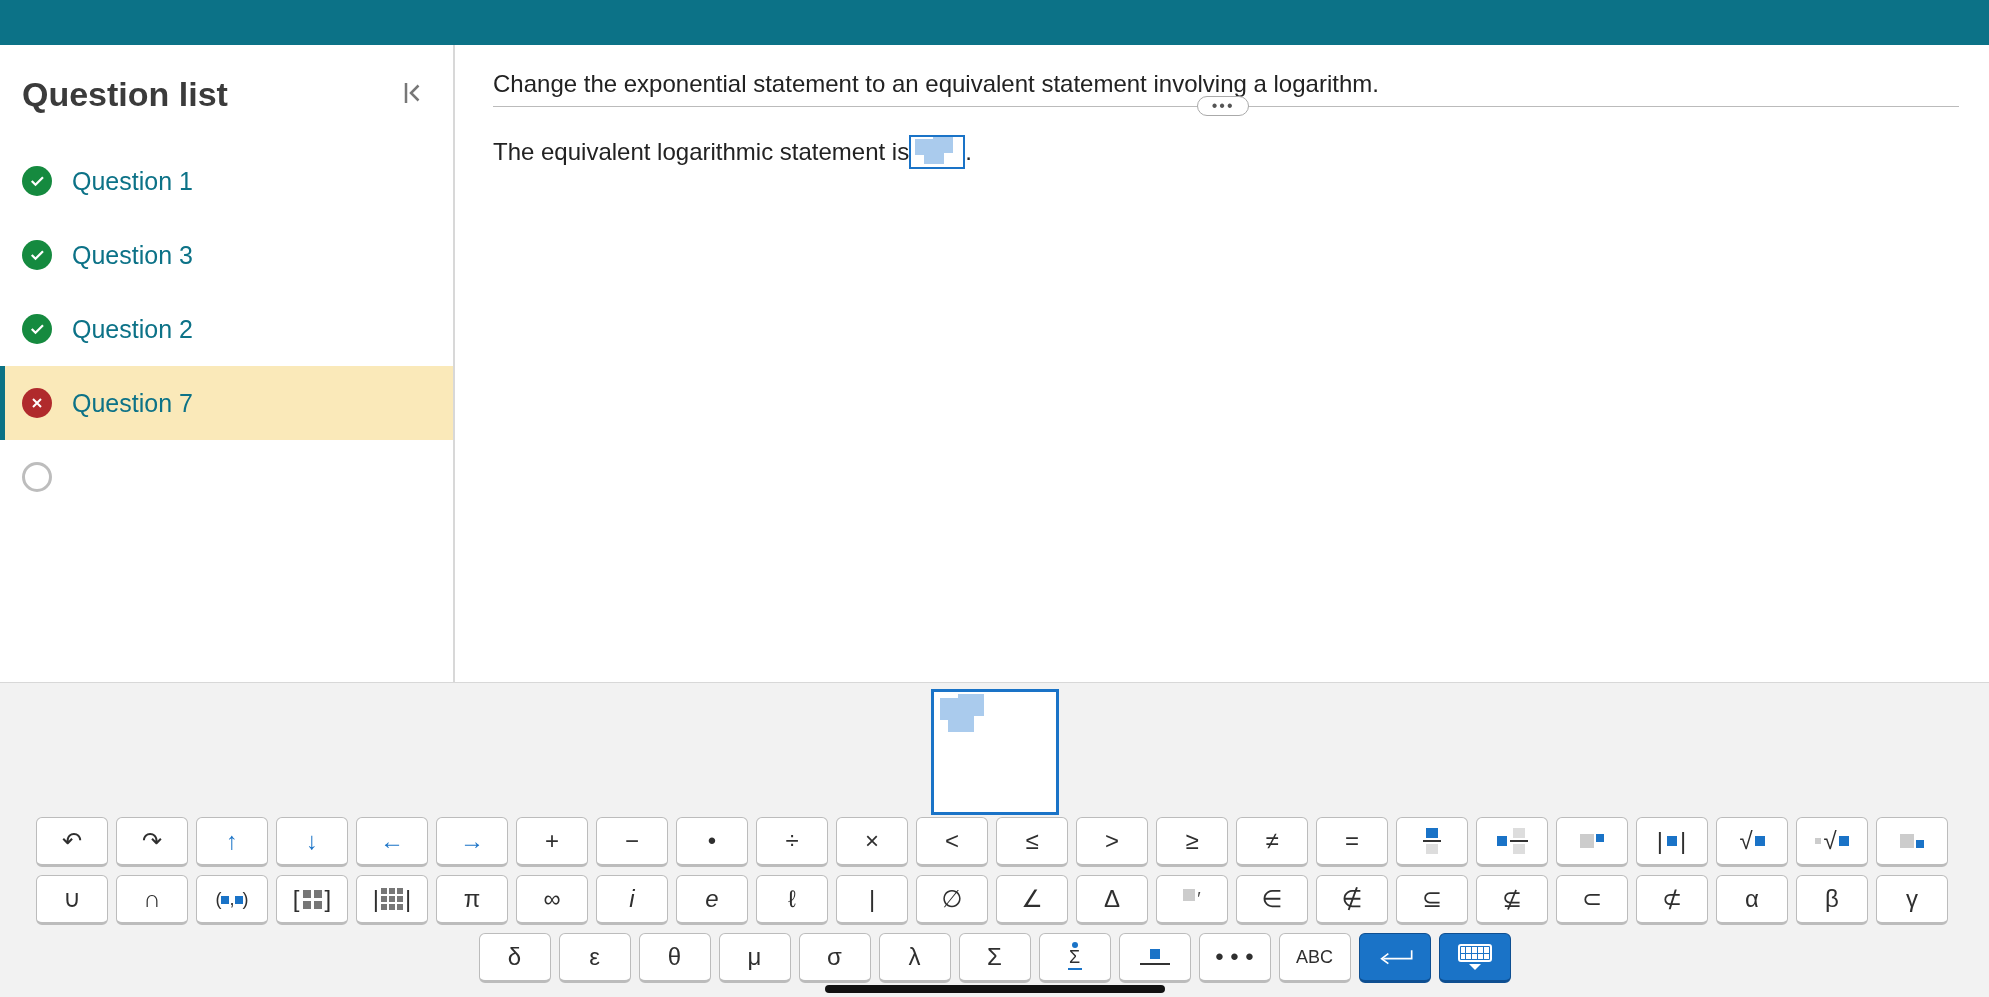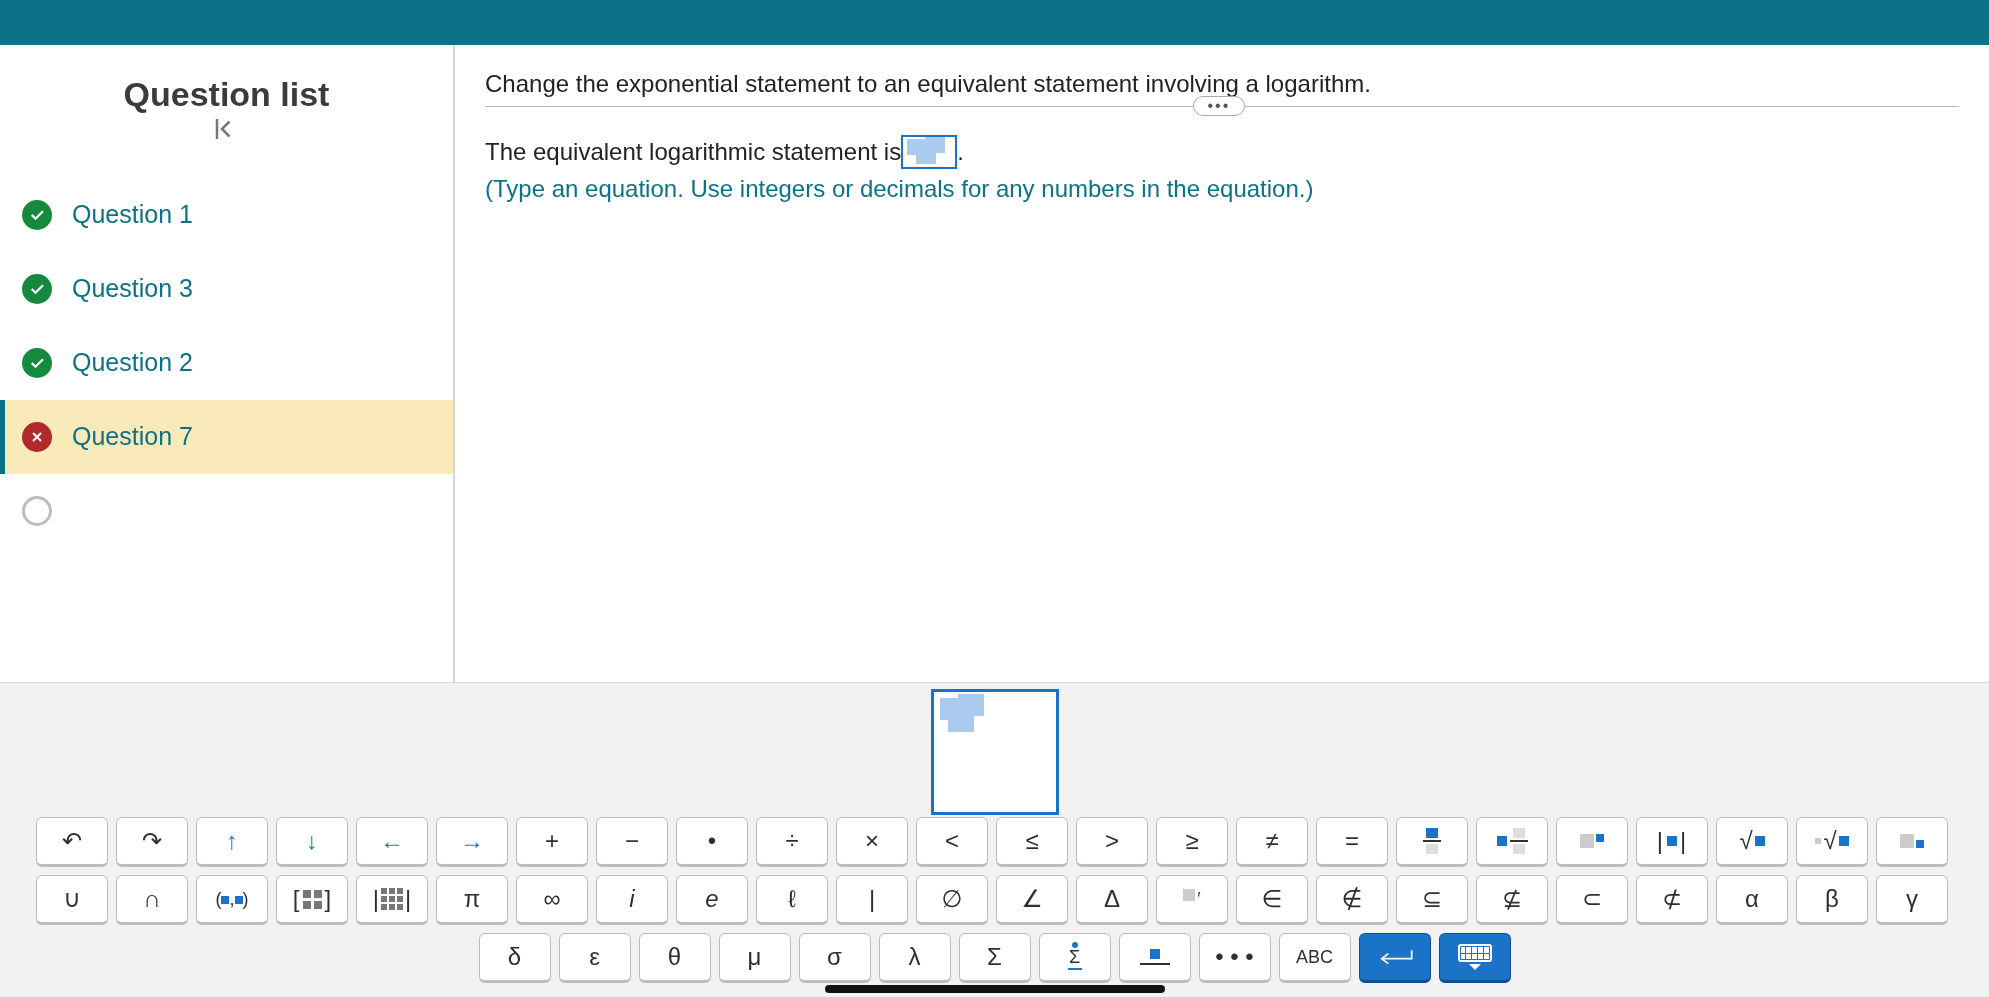--- a/index.html
+++ b/index.html
@@ -1,31 +1,31 @@
 <!DOCTYPE html>
 <html><head>
   <meta charset="utf-8">
   <style>
     * { margin: 0; padding: 0; box-sizing: border-box; font-family: Arial, Helvetica, sans-serif; }
     body { width: 1989px; height: 997px; overflow: hidden; background: #fff; display: flex; flex-direction: column; }
     .topbar { height: 45px; background: #0c7287; border-bottom-left-radius: 0; border-bottom-right-radius: 0; }
     .main { flex: 1; display: flex; overflow: hidden; }
     .sidebar { width: 455px; border-right: 2px solid #d8d8d8; display: flex; flex-direction: column; }
-    .sidebar-header { display: flex; align-items: center; justify-content: space-between; padding: 30px 22px 30px 22px; flex-direction: column; }
+    .sidebar-header { display: flex; align-items: center; justify-content: space-between; padding: 30px 22px 30px 22px; }
     .sidebar-title { font-size: 34px; color: #3b3b3b; }
     .collapse-icon { color: #777; }
-    .qlist-item { display: flex; align-items: flex-start; padding: 22px 22px; cursor: pointer; }
+    .qlist-item { display: flex; align-items: center; padding: 22px 22px; cursor: pointer; }
     .qlist-item.active { background: #fae9b9; border-left: 5px solid #0b7285; padding-left: 17px; }
     .status-icon { width: 30px; height: 30px; border-radius: 50%; display: flex; align-items: center; justify-content: center; margin-right: 20px; flex-shrink: 0; }
     .status-check { background: #158a3f; }
     .status-x { background: #b02a2c; }
     .status-open { border: 3px solid #b6b6b6; background: transparent; }
     .status-check svg, .status-x svg { stroke: #fff; }
     .qlist-label { color: #0c7287; font-size: 25px; }
-    .content { flex: 1; padding: 25px 30px; overflow: auto; position: relative; }
+    .content { flex: 1; padding: 25px 30px; overflow: auto; position: relative; margin-left: 8px; }
     .prompt { font-size: 24px; color: #222; }
     .equation { margin: 18px 0 22px 40px; font-size: 24px; }
     .sup { font-size: 16px; vertical-align: super; }
     .divider-wrap { position: relative; margin: 8px 0 28px; }
     .divider { border: none; border-top: 1px solid #bbb; }
     .divider-badge { position: absolute; top: -10px; left: 48%; background: #fff; border: 1px solid #aaa; border-radius: 12px; padding: 0 14px; font-size: 16px; letter-spacing: 2px; color: #555; }
     .answer-line { font-size: 24px; color: #222; display: flex; align-items: center; gap: 0; }
     .answer-input { border: 2px solid #1a73c7; width: 56px; height: 34px; display: inline-block; vertical-align: middle; position: relative; background: #fff; }
     .answer-input::after { content: ''; position: absolute; top: 2px; left: 4px; width: 20px; height: 16px; background: #aacbed; box-shadow: 18px -2px 0 0 #aacbed, 9px 9px 0 0 #aacbed; }
     .hint { font-size: 24px; color: #0c7287; margin-top: 6px; }
@@ -130,21 +130,20 @@
     <p class="prompt">Change the exponential statement to an equivalent statement involving a logarithm.</p>
     <div class="divider-wrap">
       <hr class="divider">
       <span class="divider-badge">•••</span>
     </div>
     <div class="answer-line">
       <span>The equivalent logarithmic statement is</span>
       <span class="answer-input"></span>
       <span>.</span>
     </div>
-    <p class="hint">(Type an equation. Use integers or decimals for any numbers in the equation.)</p>
   </section>
 </div>
 
 <div class="kb-zone-wrap">
 <div class="kb-zone">
   <div class="kb-preview">
     <div class="kb-preview-box"></div>
   </div>
   <div class="kb-rows">
     <div class="kb-row">

